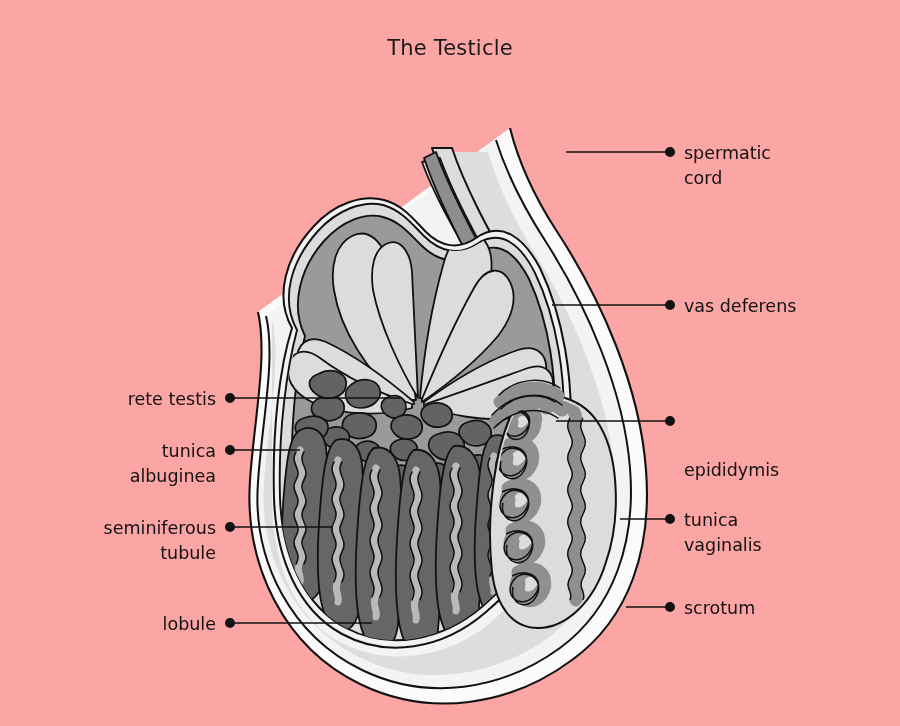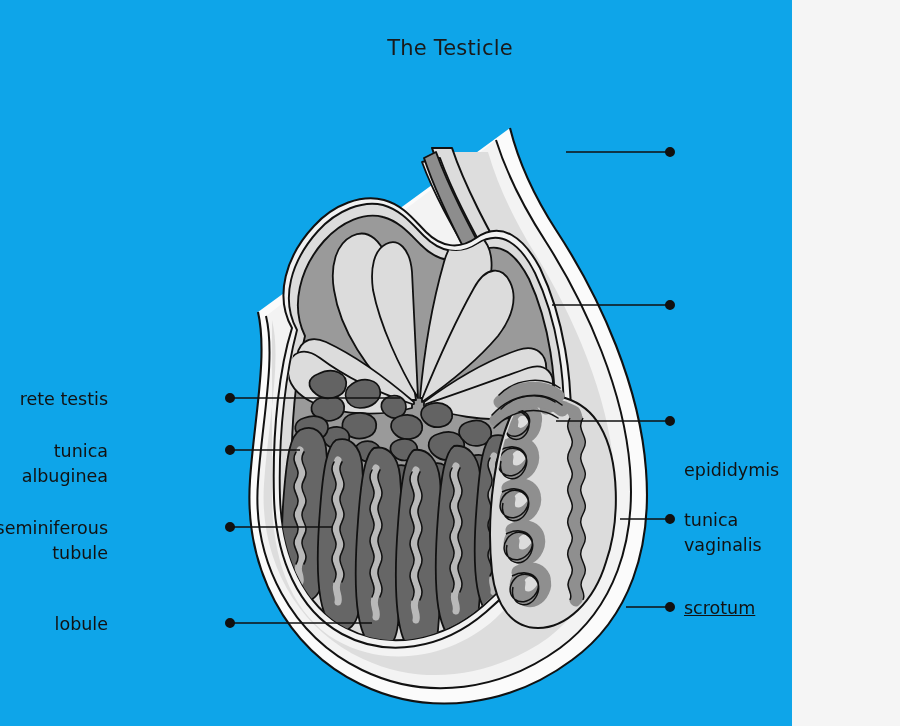--- a/index.html
+++ b/index.html
@@ -8,23 +8,23 @@
     background: #f5f5f5;
   }
   body {
     width: 900px;
     height: 726px;
     overflow: hidden;
     font-family: "DejaVu Sans", sans-serif;
   }
   #diagram-root {
     position: relative;
-    width: 792px;
+    width: 900px;
     height: 726px;
-    background: #0ea5e9;
+    background: #fca5a5;
   }
   #figure-title {
     position: absolute;
     left: 0;
     top: 36px;
     width: 900px;
     text-align: center;
     font-size: 21px;
     color: #1a1a1a;
     letter-spacing: .2px;
@@ -361,24 +361,27 @@
         <path d="M 234 527 L 332 527" fill="none"></path>
         <circle cx="230" cy="527" r="4.2"></circle>
       </g>
       <g>
         <path d="M 234 623 L 372 623" fill="none"></path>
         <circle cx="230" cy="623" r="4.2"></circle>
       </g>
     </g>
   </svg>
 
+  <div class="lbl right" style="left:684px; top:141px;">spermatic
+cord</div>
+  <div class="lbl right" style="left:684px; top:294px;">vas deferens</div>
   <div class="lbl right" style="left:684px; top:410px;margin-top:48px;">epididymis</div>
   <div class="lbl right" style="left:684px; top:508px;">tunica
 vaginalis</div>
-  <div class="lbl right" style="left:684px; top:596px;text-decoration:underline;">scrotum</div>
+  <div class="lbl right" style="left:684px; top:596px;">scrotum</div>
 
   <div class="lbl left" style="right:684px; top:387px; width:400px;">rete testis</div>
   <div class="lbl left" style="right:684px; top:439px; width:400px;">tunica
 albuginea</div>
   <div class="lbl left" style="right:684px; top:516px; width:400px;">seminiferous
 tubule</div>
   <div class="lbl left" style="right:684px; top:612px; width:400px;">lobule</div>
 
 </div>
 

